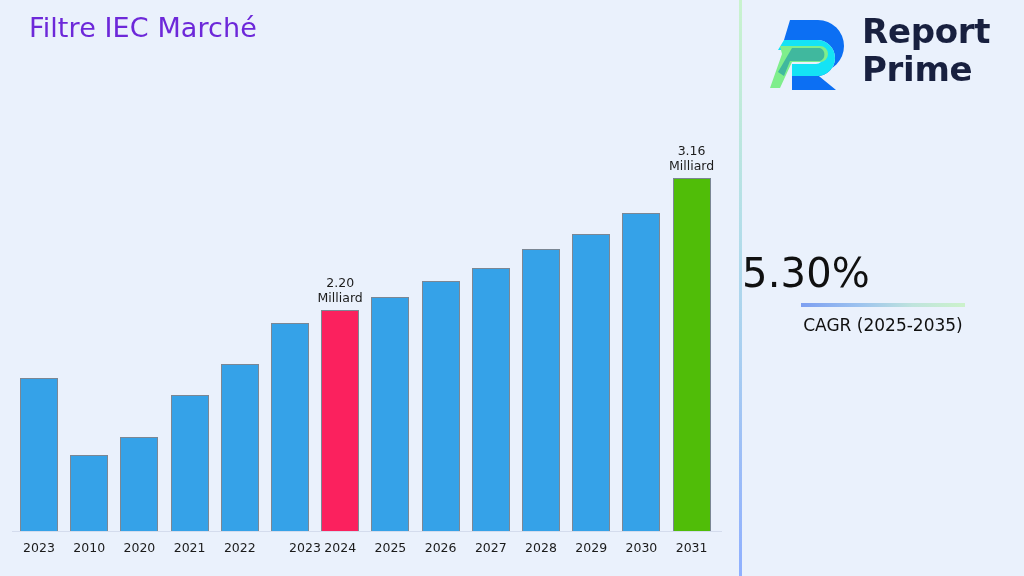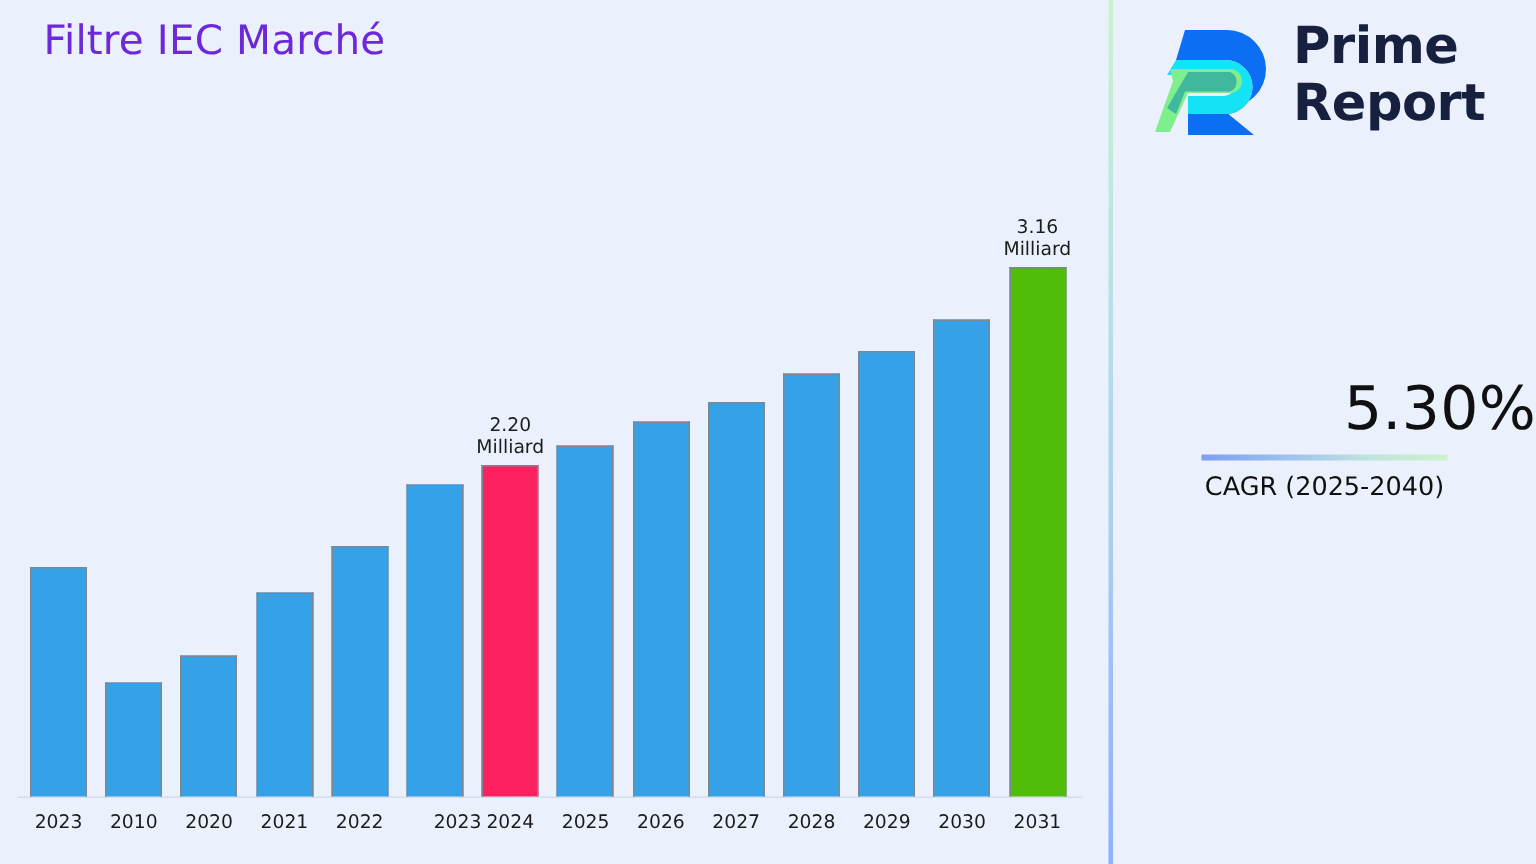--- a/index.html
+++ b/index.html
@@ -101,21 +101,21 @@
     letter-spacing: -.3px;
   }
   #logo-line1, #logo-line2 { display: block; }
 
   
   #cagr-block {
     position: absolute; left: 0; top: 250px;
     width: 282px;
   }
   #cagr-value {
-    text-align: right;
+    text-align: left;
     font-size: 40px; font-weight: 400; color: #101010;
     letter-spacing: .2px;
     line-height: 46px;
   }
   #cagr-divider {
     margin: 7px auto 0 auto;
     width: 164px; height: 4px;
     background: linear-gradient(to right, #7d9ff1 0%, #9cc2ef 35%, #bfe4dd 68%, #ccf2cb 100%);
   }
   #cagr-label {
@@ -213,25 +213,25 @@
 
           <path d="M20 6 H48 A26 26 0 0 1 48 58 H44 L66 76 H22 L22 62 H47 A18 18 0 0 0 47 26 H14 Z" fill="#0c6ff3"></path>
 
           <path d="M14 26 H47 A18 18 0 0 1 47 62 H22 L22 50 H46 A7 7 0 0 0 46 36 H8 Z" fill="#14e3f5"></path>
 
           <path d="M10 32 H50 A8 8 0 0 1 50 48 H22 L10 74 H0 L12 40 Z" fill="#7fee8c"></path>
           <path d="M22 34 H50 A7 7 0 0 1 50 47 H20 L14 62 L8 58 Z" fill="#3bb3a0" opacity="0.92"></path>
         </svg>
       </div>
       <div id="logo-wordmark">
+        <span id="logo-line1">Report</span>
         <span id="logo-line2">Prime</span>
-        <span id="logo-line1">Report</span>
       </div>
     </div>
 
     <div id="cagr-block">
       <div id="cagr-value">5.30%</div>
       <div id="cagr-divider"></div>
-      <div id="cagr-label">CAGR (2025-2040)</div>
+      <div id="cagr-label">CAGR (2025-2035)</div>
     </div>
 
   </div>
 </div>
 
 </body></html>

